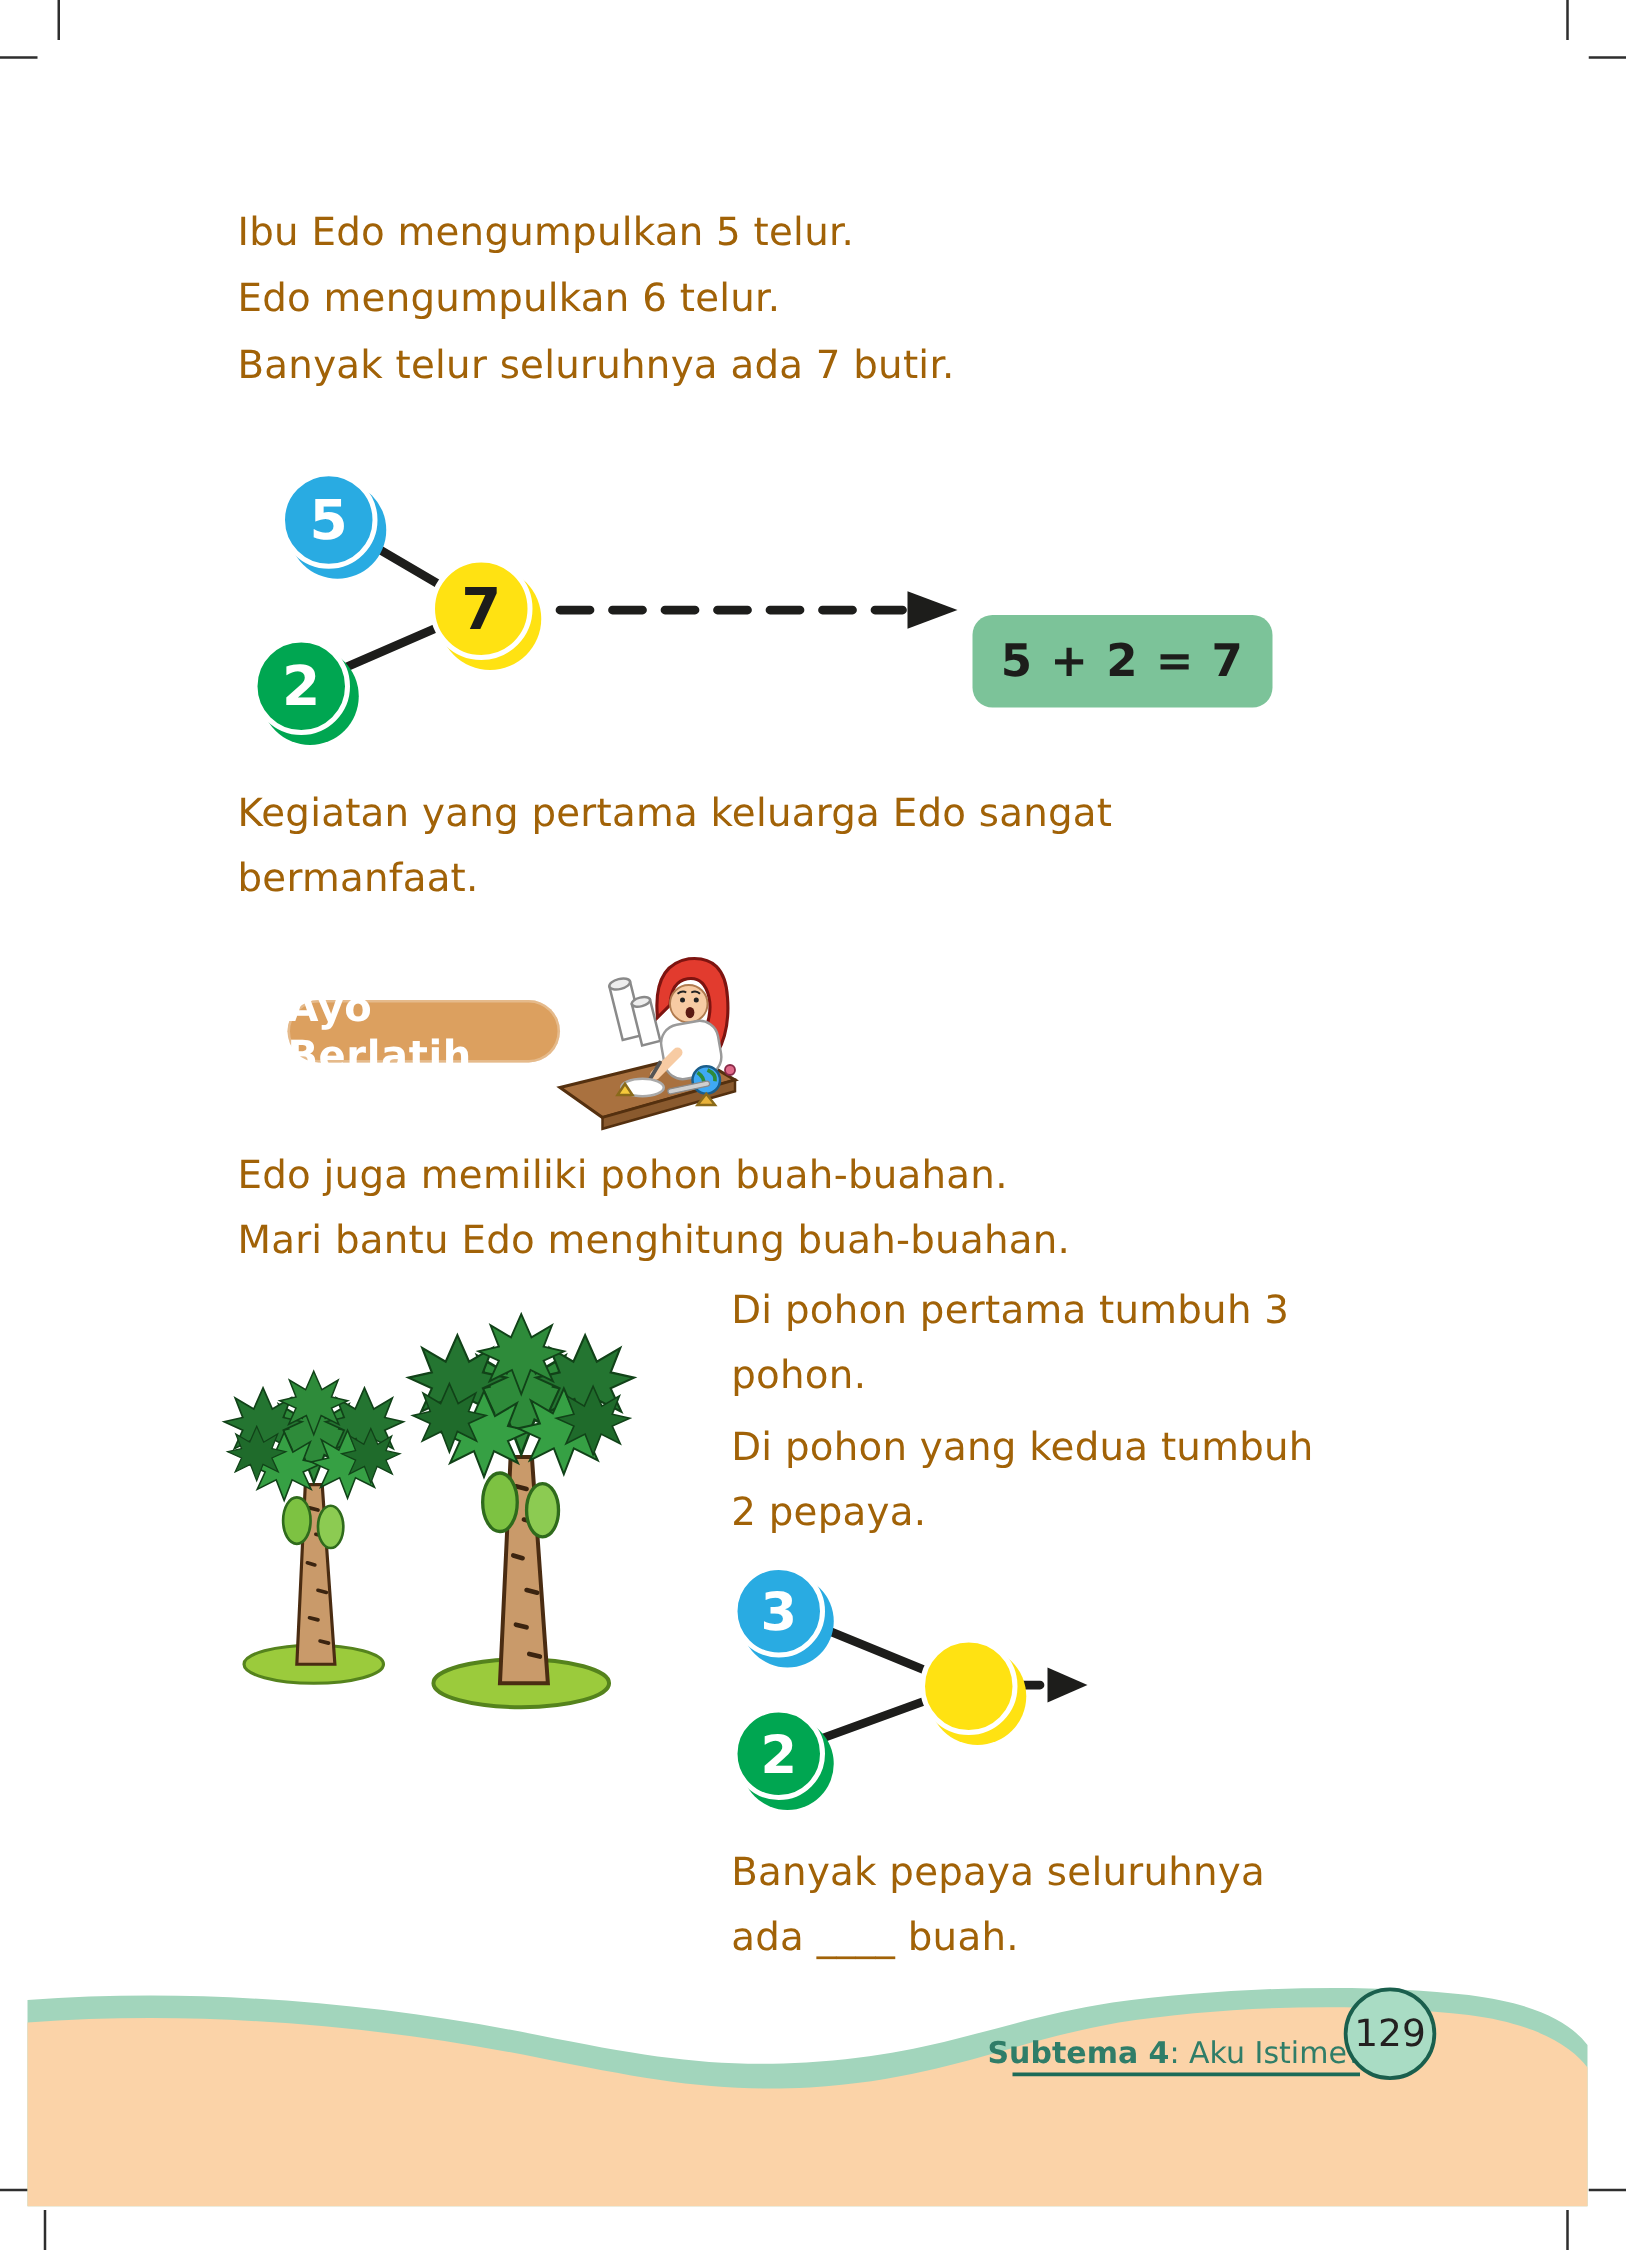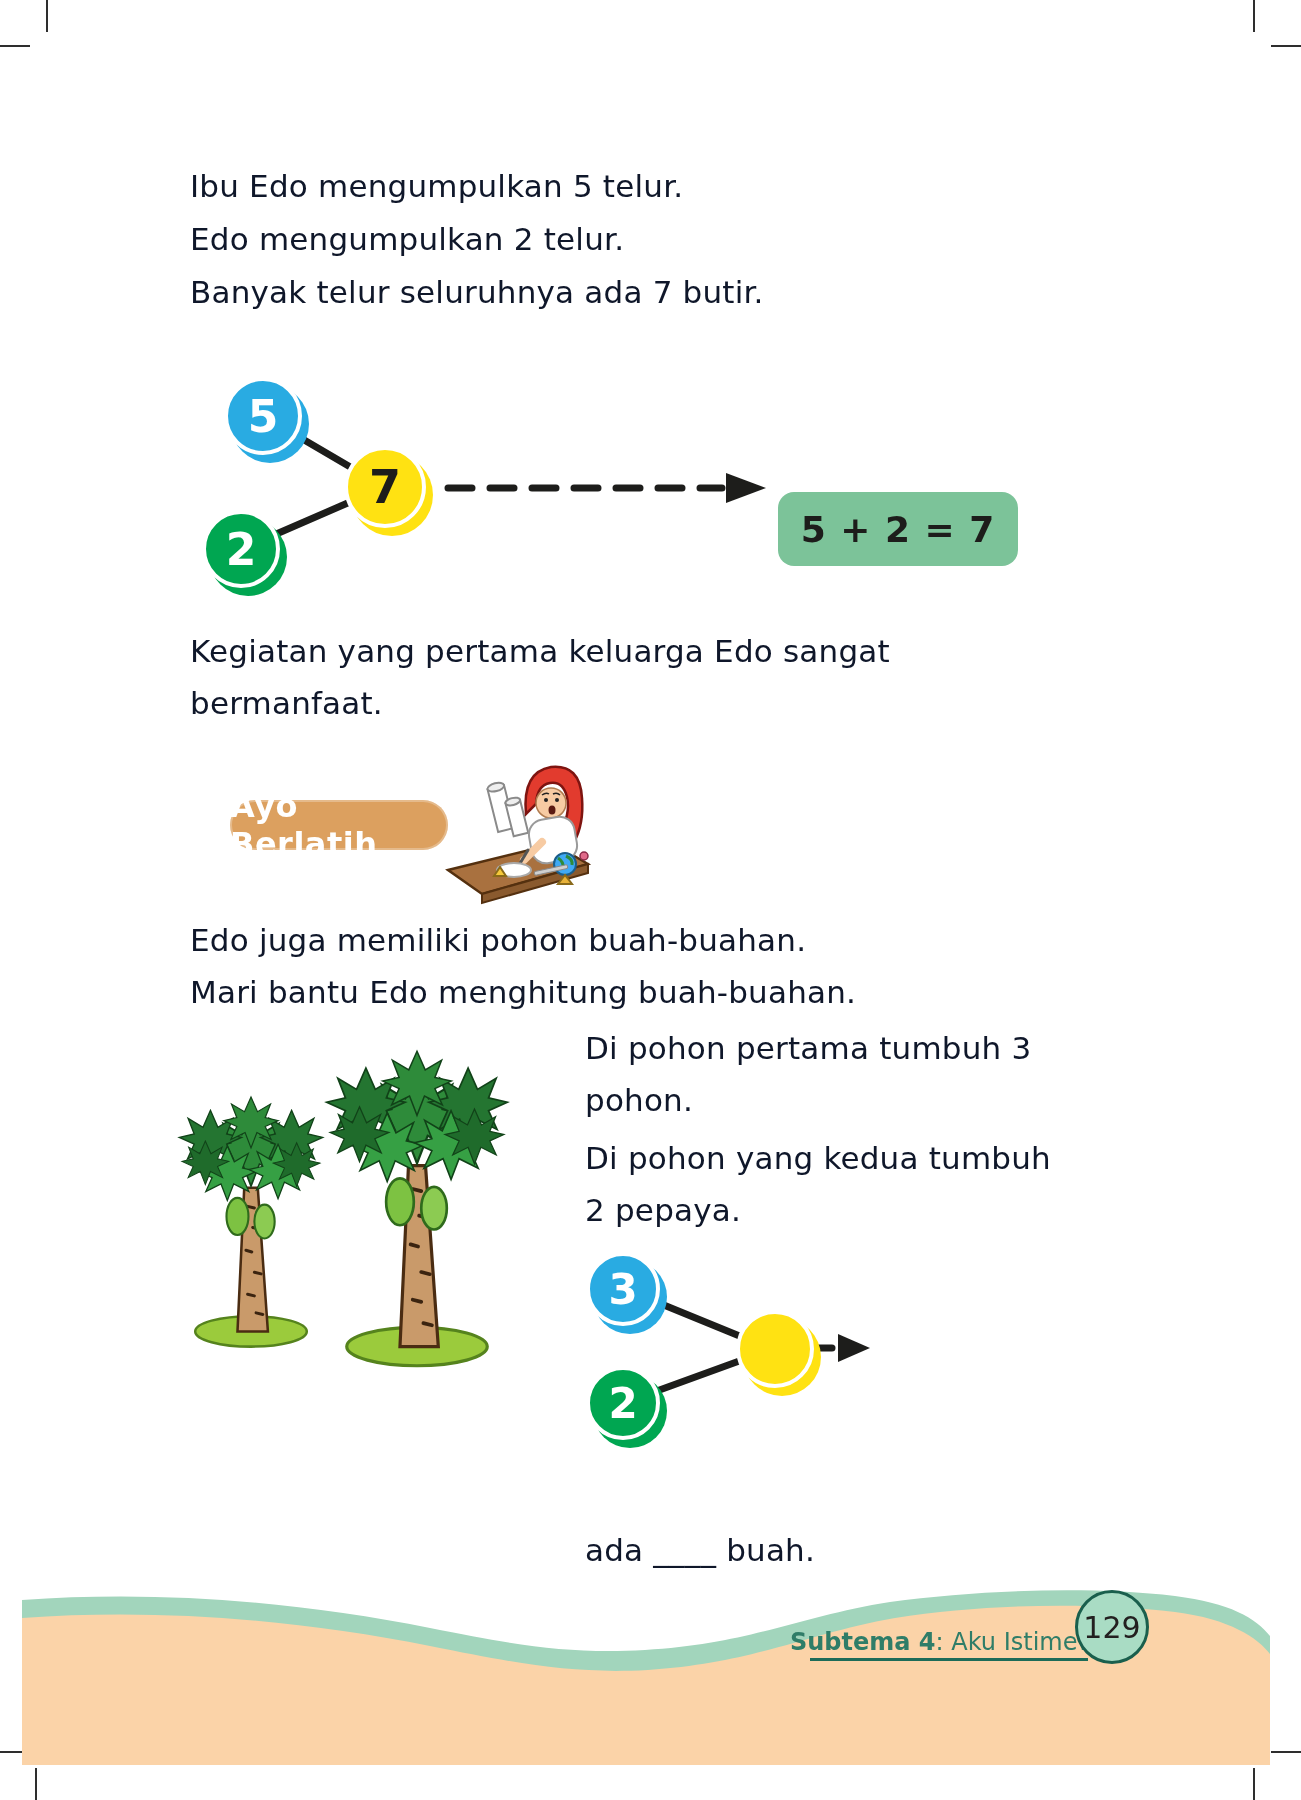--- a/index.html
+++ b/index.html
@@ -1,20 +1,20 @@
 <!DOCTYPE html>
 <html><head>
 <meta charset="utf-8">
 <style>
   html,body{margin:0;padding:0;background:#ffffff;}
   .page{
     position:relative;width:1301px;height:1800px;background:#fff;overflow:hidden;
     font-family:"DejaVu Sans","Liberation Sans",sans-serif;color:#2B2A29;
   }
-  .t{position:absolute;font-size:31px;letter-spacing:.2px;white-space:nowrap;color:#0f172a;}
+  .t{position:absolute;font-size:31px;letter-spacing:.2px;white-space:nowrap;color:#a16207;}
   .mark{position:absolute;background:#2e2e2e;}
   
   .bubble{position:absolute;}
   .bubble .shadow{position:absolute;inset:0;border-radius:50%;background:var(--c);transform:translate(7px,8px);}
   .bubble .disc{position:absolute;inset:0;border-radius:50%;background:var(--c);border:4px solid #fff;
     display:flex;align-items:center;justify-content:center;font-weight:600;}
   .blue{--c:#29ABE2;} .blue .disc{color:#fff;}
   .grn{--c:#00A651;} .grn .disc{color:#fff;}
   .yel{--c:#FFE212;} .yel .disc{color:#1d1d1b;}
   .eqbox{position:absolute;background:#7CC399;border-radius:16px;display:flex;align-items:center;justify-content:center;
@@ -38,21 +38,21 @@
   <div class="mark" style="left:46px;top:0;width:2px;height:32px"></div>
   <div class="mark" style="left:0;top:45px;width:30px;height:2px"></div>
   <div class="mark" style="left:1253px;top:0;width:2px;height:32px"></div>
   <div class="mark" style="left:1271px;top:45px;width:30px;height:2px"></div>
   <div class="mark" style="left:0;top:1751px;width:30px;height:2px"></div>
   <div class="mark" style="left:35px;top:1768px;width:2px;height:32px"></div>
   <div class="mark" style="left:1271px;top:1751px;width:30px;height:2px"></div>
   <div class="mark" style="left:1253px;top:1768px;width:2px;height:32px"></div>
 
   <div class="t" style="left:190px;top:168px">Ibu Edo mengumpulkan 5 telur.</div>
-  <div class="t" style="left:190px;top:221px">Edo mengumpulkan 2 telur.</div>
+  <div class="t" style="left:190px;top:221px">Edo mengumpulkan 6 telur.</div>
   <div class="t" style="left:190px;top:274px">Banyak telur seluruhnya ada 7 butir.</div>
 
   <svg class="svgabs" style="left:0;top:0" width="1301" height="1800" viewBox="0 0 1301 1800">
     <g stroke="#1d1d1b" stroke-width="7" stroke-linecap="round" fill="none">
       <line x1="294" y1="434" x2="352" y2="468"></line>
       <line x1="274" y1="535" x2="350" y2="502"></line>
       <line x1="448" y1="488" x2="722" y2="488" stroke-dasharray="24 18"></line>
       <line x1="654" y1="1301" x2="742" y2="1337"></line>
       <line x1="654" y1="1392" x2="742" y2="1360"></line>
       <line x1="818" y1="1348" x2="832" y2="1348" stroke-dasharray="16 12"></line>
@@ -152,20 +152,21 @@
   </div>
   <div class="bubble grn" style="left:586px;top:1366px;width:74px;height:74px">
     <div class="shadow"></div>
     <div class="disc" style="font-size:42px">2</div>
   </div>
   <div class="bubble yel" style="left:736px;top:1310px;width:78px;height:78px">
     <div class="shadow"></div>
     <div class="disc" style="font-size:42px"></div>
   </div>
 
+  <div class="t" style="left:585px;top:1480px">Banyak pepaya seluruhnya</div>
   <div class="t" style="left:585px;top:1532px">ada ____ buah.</div>
 
   <svg class="svgabs" style="left:0;top:1570px" width="1301" height="230" viewBox="0 0 1301 230">
     <path d="M22,30 C160,20 300,32 430,58 C520,76 570,84 645,80 C750,74 800,46 890,32 C980,20 1090,16 1175,26 C1230,33 1256,48 1270,66 L1270,195 L22,195 Z" fill="#A2D5BC"></path>
     <path d="M22,48 C160,38 300,50 430,76 C520,94 572,104 648,100 C755,93 805,64 895,48 C985,34 1090,32 1175,42 C1230,49 1258,68 1270,84 L1270,195 L22,195 Z" fill="#FBD3A8"></path>
   </svg>
 
   <div class="footer-rule"></div>
   <div class="footer-text"><b>Subtema 4</b><span>: Aku Istimewa</span></div>
   <div class="page-circle">129</div>

